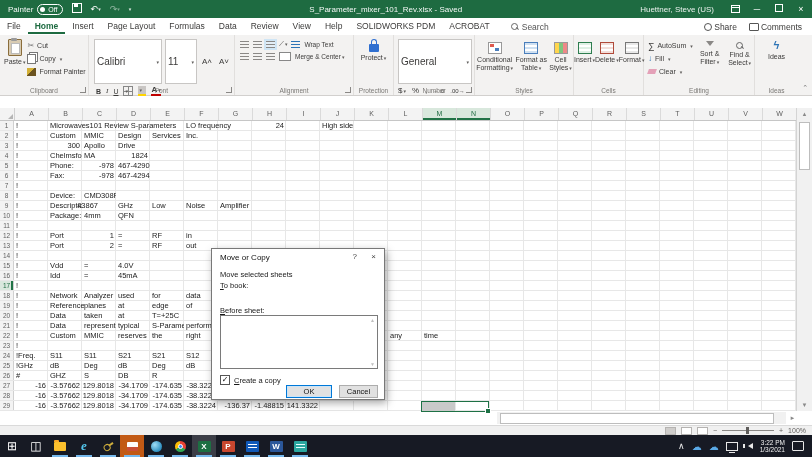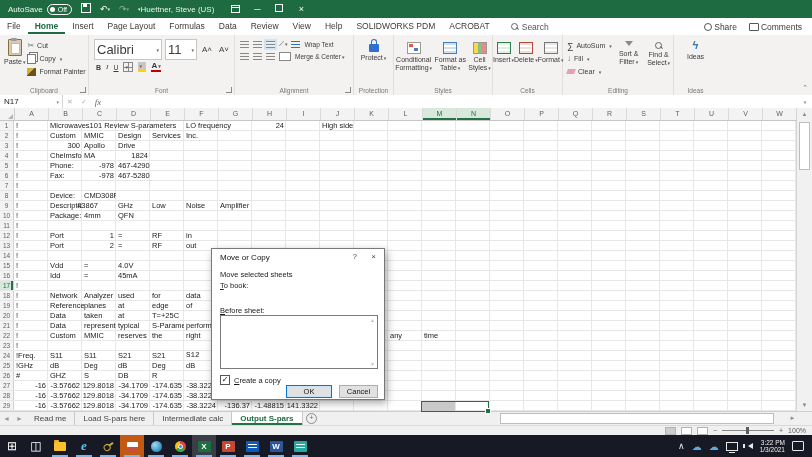--- a/index.html
+++ b/index.html
@@ -50,21 +50,21 @@
   .sic{display:inline-block;}
 
   .icon-clipboard{width:12px;height:15px;border:1px solid #8a6d3b;background:#d8cbb2;position:relative;border-radius:1px;}
   .icon-clipboard:before{content:"";position:absolute;left:2px;top:-2px;width:6px;height:3px;background:#9a9a9a;border-radius:1px;}
   .icon-clipboard:after{content:"";position:absolute;left:2px;top:3px;width:7px;height:9px;background:#fff;border:1px solid #bbb;}
   .copy-ic{width:7px;height:8px;border:1px solid #777;background:#fff;box-shadow:2px -2px 0 -1px #fff,2px -2px 0 0 #777;}
   .brush-ic{width:9px;height:8px;background:linear-gradient(135deg,#d3b035 45%,#6b5320 45%);}
   .scissors{color:#777;font-size:8px;}
 
   .combo{display:inline-flex;align-items:center;background:#fff;border:1px solid #c8c6c4;height:11px;
-         font-size:13px;padding:4px 2px;justify-content:space-between;}
+         font-size:10px;padding:16px 2px;justify-content:space-between;}
   .fontbtn{font-size:8px;padding:0 2px;}
   .fmt-row{display:flex;align-items:center;gap:5px;margin-top:2px;}
   .fillcolor{display:inline-block;width:8px;height:8px;background:#c9c6c4;border-bottom:2px solid #ffd400;}
   .fontcolor{display:inline-block;font-size:8px;font-weight:bold;border-bottom:2px solid #c00000;line-height:7px;}
   .bordergrid{display:inline-block;width:8px;height:8px;border:1px solid #888;
               background:linear-gradient(#888,#888) 50% 0/1px 100% no-repeat,linear-gradient(#888,#888) 0 50%/100% 1px no-repeat;}
   .alines{display:inline-block;width:9px;height:7px;background:repeating-linear-gradient(#8a8886 0 1px,transparent 1px 3px);}
   .alines.sel{outline:2px solid #cfe5f5;background-color:#e3eef7;}
   .wrap-ic{display:inline-block;width:9px;height:7px;background:repeating-linear-gradient(#2e75b6 0 1px,transparent 1px 3px);}
   .merge-ic{display:inline-block;width:10px;height:7px;border:1px solid #888;background:#fff;}
@@ -206,29 +206,30 @@
   #dlg-ok{left:74px;width:46px;border-color:#0078d7;box-shadow:inset 0 0 0 1px #cce4f7;}
   #dlg-cancel{left:127px;width:39px;}
   u{text-decoration:underline;}
 </style>
 </head>
 <body>
 
 <div id="app">
 
   <div id="titlebar">
-    <span class="ts-label">AutoSave</span>
+    <span class="ts-label">Painter</span>
     <span class="toggle">
       <span class="knob"></span>
       <span>Off</span>
     </span>
     <span class="qat-btn"><span class="save-ic"></span></span>
     <span class="qat-btn">↶<span class="mini">▾</span></span>
     <span class="qat-btn dim">↷<span class="mini">▾</span></span>
     <span class="qat-btn"><span class="mini">▾</span></span>
+    <span class="title-text">S_Parameter_mixer_101_Rev.xlsx  -  Saved</span>
     <span class="user">Huettner, Steve (US)</span>
     <span class="winbtn"><span class="rdo-ic"></span></span>
     <span class="winbtn">─</span>
     <span class="winbtn"><span class="max-ic"></span></span>
     <span class="winbtn">×</span>
   </div>
 
   <div id="tabrow">
     <span id="ribbon-tabs" style="display:flex;align-items:center;height:100%;">
         <span class="rtab">File</span>
@@ -322,20 +323,36 @@
     </div>
 
     <div class="rgroup" style="width:39px">
       <div class="bigbtn" style="width:100%">
         <span class="lock-ic"></span>
         <span class="blabel dd">Protect</span>
       </div>
       <div class="glabel">Protection</div>
     </div>
 
+    <div class="rgroup" style="width:80px">
+      <div style="padding:4px 0 0 4px;">
+        <span class="combo dd" style="width:68px">
+            <span>General</span>
+          </span>
+      </div>
+      <div class="numline">
+        <span class="dd">$</span>
+        <span>%</span>
+        <span>,</span>
+        <span class="sm">←.0</span>
+        <span class="sm">.00→</span>
+      </div>
+      <div class="glabel">Number</div>
+      <div class="launcher"></div>
+    </div>
 
     <div class="rgroup" style="width:98px">
       <div style="display:flex;justify-content:space-around;padding-top:3px;">
         <div class="bigbtn">
           <span class="cf-ic"></span>
           <span class="blabel"><span>Conditional</span><br><span class="dd">Formatting</span></span>
         </div>
         <div class="bigbtn">
           <span class="tbl-ic"></span>
           <span class="blabel"><span>Format as</span><br><span class="dd">Table</span></span>
@@ -396,31 +413,20 @@
       <div class="bigbtn" style="width:100%">
         <span class="bolt">ϟ</span>
         <span class="blabel">Ideas</span>
       </div>
       <div class="glabel">Ideas</div>
     </div>
 
     <span id="ribbon-collapse">⌃</span>
   </div>
 
-  <div id="fbar">
-    <span id="namebox">
-        <span>N17</span>
-        <span class="car">▾</span>
-      </span>
-    <span class="fbtn">✕</span>
-    <span class="fbtn">✓</span>
-    <span class="fbtn fx">fx</span>
-    <span id="finput"></span>
-    <span id="fexpand">▾</span>
-  </div>
 
   <div id="colheads">
     <div id="corner"></div>
   <div class="ch">A</div>
       <div class="ch">B</div>
       <div class="ch">C</div>
       <div class="ch">D</div>
       <div class="ch">E</div>
       <div class="ch">F</div>
       <div class="ch">G</div>
@@ -490,21 +496,21 @@
           <span class="cell num" style="left: 68px;">-978</span>
           <span class="cell" style="left: 102px;">467-4290</span>
         </div>
       </div>
       <div class="grow">
         <div class="rh">6</div>
         <div class="rcells">
           <span class="cell" style="left: 0px;">!</span>
           <span class="cell" style="left: 34px;">Fax:</span>
           <span class="cell num" style="left: 68px;">-978</span>
-          <span class="cell" style="left: 102px;">467-5280</span>
+          <span class="cell" style="left: 102px;">467-4294</span>
         </div>
       </div>
       <div class="grow">
         <div class="rh">7</div>
         <div class="rcells">
           <span class="cell" style="left: 0px;">!</span>
         </div>
       </div>
       <div class="grow">
         <div class="rh">8</div>
@@ -656,21 +662,21 @@
         </div>
       </div>
       <div class="grow">
         <div class="rh">24</div>
         <div class="rcells">
           <span class="cell" style="left: 0px;">!Freq.</span>
           <span class="cell" style="left: 34px;">S11</span>
           <span class="cell" style="left: 68px;">S11</span>
           <span class="cell" style="left: 102px;">S21</span>
           <span class="cell" style="left: 136px;">S21</span>
-          <span class="cell" style="left: 170px; font-family: Liberation Mono, monospace;">S12</span>
+          <span class="cell" style="left: 170px;">S12</span>
         </div>
       </div>
       <div class="grow">
         <div class="rh">25</div>
         <div class="rcells">
           <span class="cell" style="left: 0px;">!GHz</span>
           <span class="cell" style="left: 34px;">dB</span>
           <span class="cell" style="left: 68px;">Deg</span>
           <span class="cell" style="left: 102px;">dB</span>
           <span class="cell" style="left: 136px;">Deg</span>
@@ -728,33 +734,20 @@
       <div class="handle"></div>
     </div>
     </div>
 
   <div id="vscroll">
     <div class="arr">▲</div>
     <div class="thumb"></div>
     <div class="arr bottom">▼</div>
   </div>
 
-  <div id="sheettabs">
-    <span class="tabnav">◄</span>
-    <span class="tabnav">►</span>
-    <span id="tabs-holder" style="display:flex;">
-        <span class="stab">Read me</span>
-        <span class="stab">Load S-pars here</span>
-        <span class="stab">Intermediate calc</span>
-        <span class="stab active">Output S-pars</span>
-      </span>
-    <span id="newsheet">
-        <span class="plus">+</span>
-      </span>
-  </div>
   <div id="hscroll">
       <div class="thumb"></div>
     </div>
   <div id="hscroll-right">►</div>
 
   <div id="statusbar">
     <span class="right">
       <span class="viewbtn active"></span>
       <span class="viewbtn"></span>
       <span class="viewbtn"></span>

